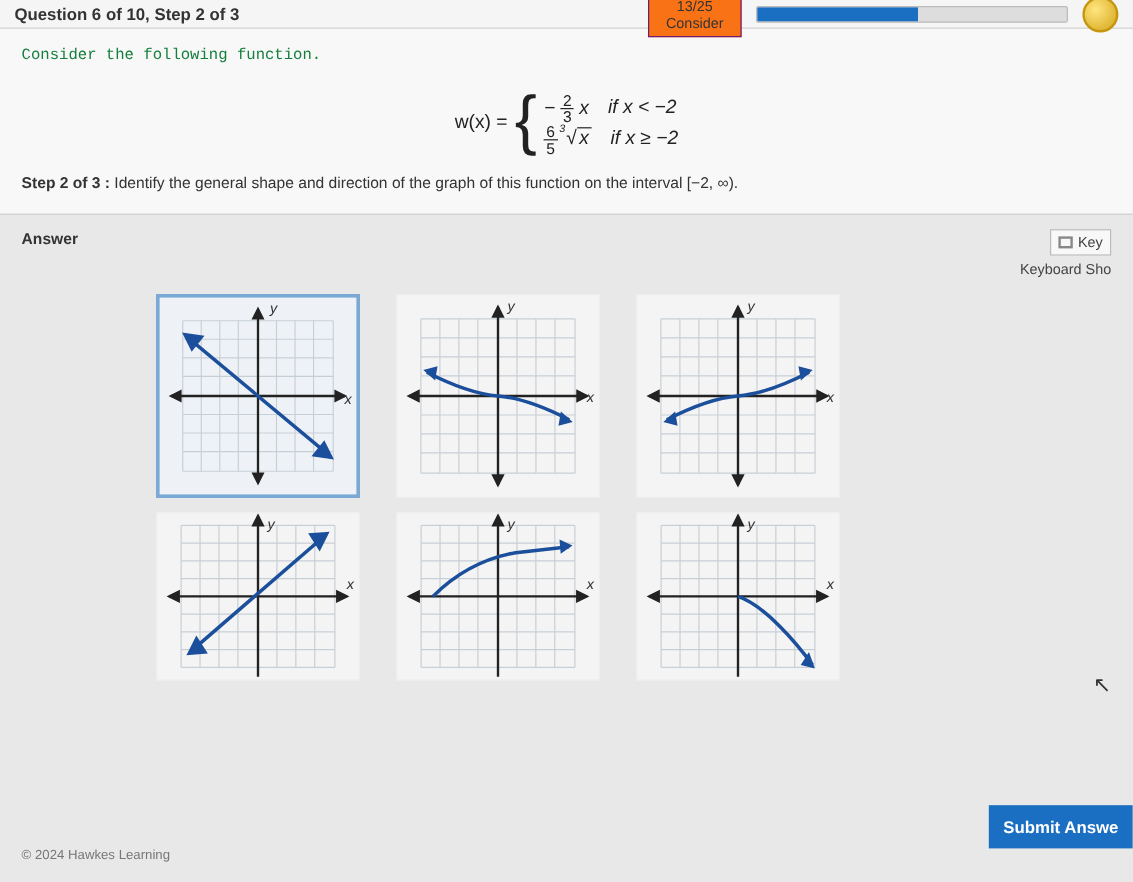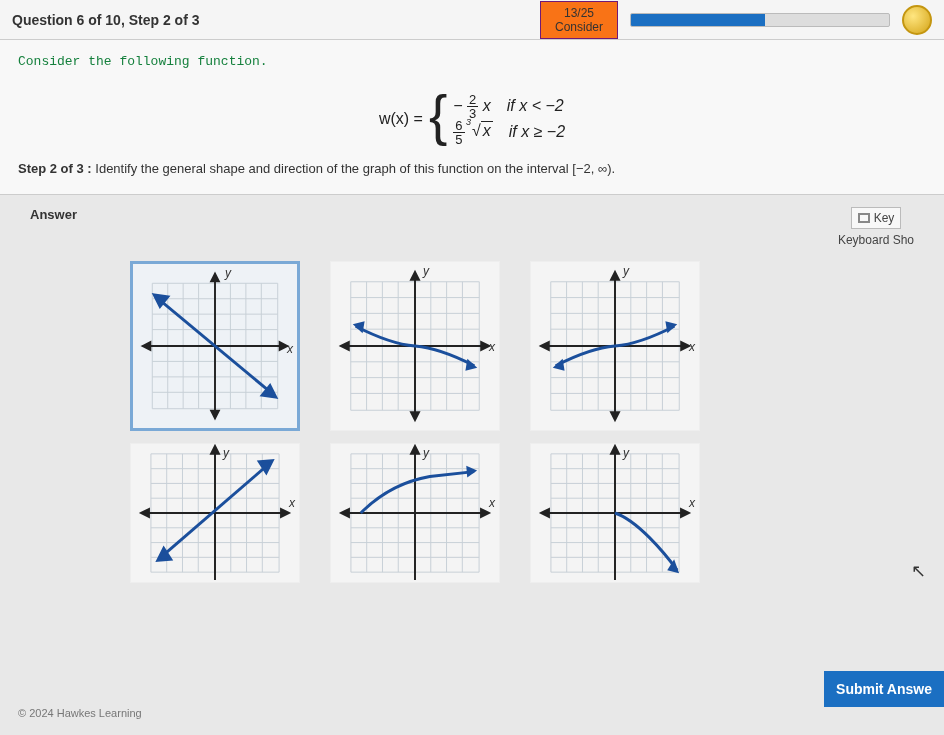--- a/index.html
+++ b/index.html
@@ -1,39 +1,39 @@
 <!DOCTYPE html>
 <html><head>
 <meta charset="utf-8">
 <style>
 * { margin:0; padding:0; box-sizing:border-box; font-family:Arial, sans-serif; }
 body { background:#e8e8e8; width:944px; height:735px; overflow:hidden; position:relative; }
-.header { display:flex; align-items:center; height:40px; background:#f5f5f5; border-bottom:1px solid #ccc; padding:0 12px; }
+.header { display:flex; align-items:center; height:24px; background:#f5f5f5; border-bottom:1px solid #ccc; padding:0 12px; }
 .qtitle { flex:1; font-size:14px; color:#333; font-weight:bold; }
 .score-box { background:#f97316; border:1px solid #701a75; padding:4px 14px; text-align:center; font-size:12px; color:#333; }
 .progress-outer { width:260px; height:14px; background:#ddd; border:1px solid #bbb; border-radius:2px; margin:0 12px; overflow:hidden; }
 .progress-inner { height:100%; background:#1b6fc2; width:52%; }
 .coin { width:30px; height:30px; border-radius:50%; background:radial-gradient(circle at 35% 35%, #ffe680, #d4a418); border:2px solid #c49610; }
 .prompt-area { background:#f8f8f8; padding:14px 18px 18px; border-bottom:1px solid #ccc; }
 .consider { font-size:13px; color:#15803d; margin-bottom:24px;font-family:Liberation Mono, monospace; }
 .equation { text-align:center; font-family:'Times New Roman', serif; font-size:16px; color:#222; margin:6px 0 16px; }
 .equation .brace { font-size:55px; line-height:0; vertical-align:middle; display:inline-block; transform:translateY(-4px); }
 .equation-inner { display:inline-flex; align-items:center; gap:6px; }
 .cases { display:inline-block; text-align:left; }
 .case { display:flex; align-items:center; gap:16px; font-style:italic; height:26px; }
 .frac { display:inline-flex; flex-direction:column; align-items:center; font-style:normal; line-height:1; vertical-align:middle; }
 .frac .n { border-bottom:1px solid #222; padding:0 2px; font-size:13px; }
 .frac .d { padding:0 2px; font-size:13px; }
 .root { position:relative; display:inline-block; padding-left:3px; }
 .root-idx { position:absolute; left:-3px; top:-5px; font-size:9px; }
 .step { font-size:13px; color:#333; }
 .step b { font-weight:bold; }
-.answer-bar { display:flex; justify-content:space-between; align-items:flex-start; padding:12px 30px 4px; }
+.answer-bar { display:flex; justify-content:space-between; align-items:flex-start; padding:12px 18px 4px; }
 .answer-label { font-size:13px; color:#333; font-weight:bold; }
-.key-side { text-align:center; font-size:12px; color:#444; }
+.key-side { text-align:right; font-size:12px; color:#444; }
 .key-btn { border:1px solid #bbb; background:#f8f8f8; padding:3px 6px; display:inline-flex; align-items:center; gap:4px; cursor:pointer; }
 .key-icon { width:12px; height:10px; background:#888; display:inline-block; position:relative; }
 .key-icon::before { content:""; position:absolute; inset:2px; background:#f8f8f8; }
 .graphs { padding:10px 110px 10px 130px; }
 .graph-row { display:flex; gap:30px; margin-bottom:12px; justify-content:flex-start; }
 .graph { width:170px; height:170px; background:#f4f4f4; border:1px solid #eee; position:relative; cursor:pointer; }
 .graph.selected { border:3px solid #7aa9d6; background:#eef2f6; }
 .graph svg { position:absolute; inset:0; width:100%; height:100%; }
 .lbl-x { position:absolute; right:4px; top:78px; font-style:italic; font-size:12px; color:#333; }
 .lbl-y { position:absolute; left:92px; top:2px; font-style:italic; font-size:12px; color:#333; }

